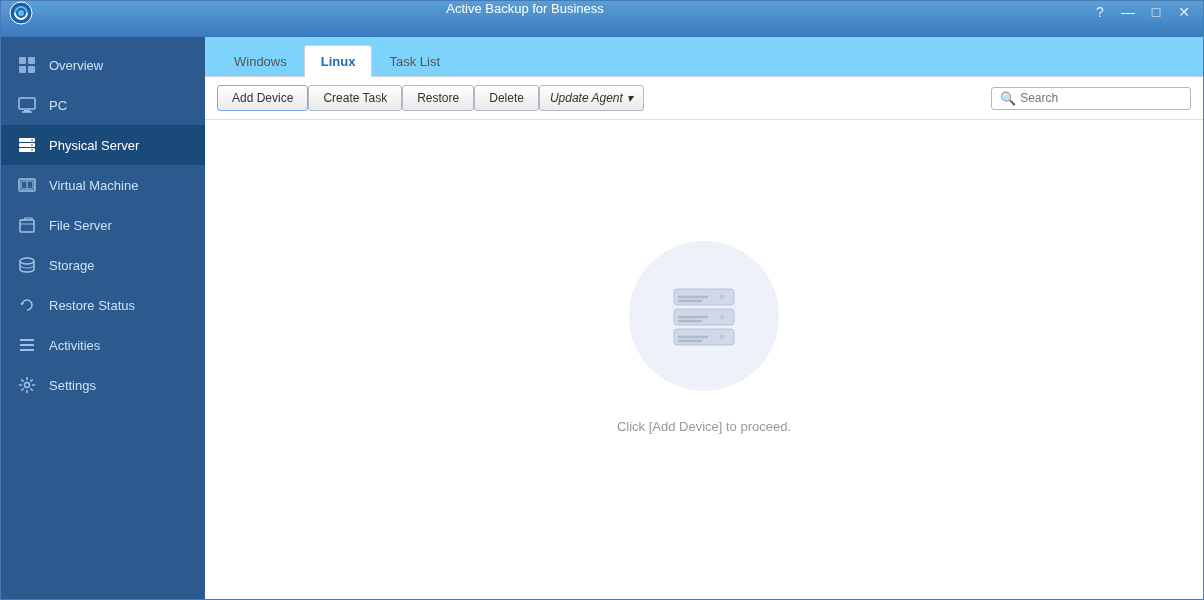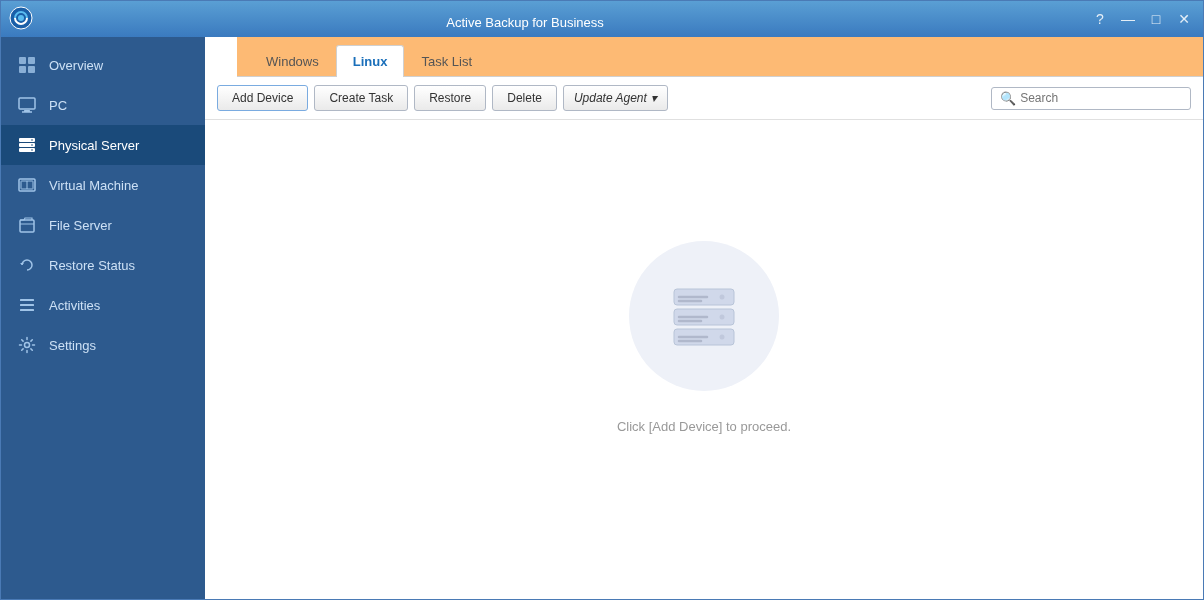--- a/index.html
+++ b/index.html
@@ -19,22 +19,22 @@
       flex-direction: column;
       border: 1px solid #4a7ab5;
       background: #fff;
     }
 
     
     .titlebar {
       background: linear-gradient(to bottom, #5a9fd4, #3a7abf);
       height: 36px;
       display: flex;
-      align-items: flex-end;
-      padding: 7px 8px;
+      align-items: flex-start;
+      padding: 0 8px;
       flex-shrink: 0;
     }
     .titlebar-logo {
       width: 24px;
       height: 24px;
       margin-right: 8px;
       flex-shrink: 0;
     }
     .titlebar-title {
       flex: 1;
@@ -114,22 +114,21 @@
       overflow: hidden;
     }
 
     
     .tabs {
       display: flex;
       border-bottom: 1px solid #d0d0d0;
       padding: 0 12px;
       padding-top: 8px;
       flex-shrink: 0;
-      background: #fdba74;
-      margin-left: 32px;
+      background: #7dd3fc;
     }
     .tab {
       padding: 8px 16px;
       cursor: pointer;
       color: #555;
       font-size: 13px;
       border: 1px solid transparent;
       border-bottom: none;
       margin-bottom: -1px;
       background: transparent;
@@ -140,21 +139,20 @@
       border-color: #d0d0d0;
       color: #1a6fba;
       font-weight: 600;
     }
 
     
     .toolbar {
       display: flex;
       align-items: center;
       padding: 8px 12px;
-      gap: 6px;
       border-bottom: 1px solid #e0e0e0;
       flex-shrink: 0;
       background: #fff;
     }
     .toolbar-btn {
       padding: 5px 14px;
       border: 1px solid #b0b8c5;
       background: linear-gradient(to bottom, #fff, #eaeaea);
       color: #333;
       font-size: 12px;
@@ -306,20 +304,30 @@
         <div class="sidebar-icon">
           <svg width="18" height="18" viewBox="0 0 18 18" fill="currentColor">
             <rect x="2" y="4" width="14" height="12" rx="1" fill="none" stroke="currentColor" stroke-width="1.5"></rect>
             <path d="M2 8 L16 8" stroke="currentColor" stroke-width="1"></path>
             <path d="M2 4 L6 4 L7 2 L14 2 L14 4" stroke="currentColor" stroke-width="1.2" fill="none"></path>
           </svg>
         </div>
         <span>File Server</span>
       </div>
 
+      <div class="sidebar-item">
+        <div class="sidebar-icon">
+          <svg width="18" height="18" viewBox="0 0 18 18" fill="currentColor">
+            <ellipse cx="9" cy="5" rx="7" ry="3" fill="none" stroke="currentColor" stroke-width="1.5"></ellipse>
+            <path d="M2 5 L2 13 C2 14.7 5.1 16 9 16 C12.9 16 16 14.7 16 13 L16 5" fill="none" stroke="currentColor" stroke-width="1.5"></path>
+            <path d="M2 9 C2 10.7 5.1 12 9 12 C12.9 12 16 10.7 16 9" fill="none" stroke="currentColor" stroke-width="1"></path>
+          </svg>
+        </div>
+        <span>Storage</span>
+      </div>
 
       <div class="sidebar-item">
         <div class="sidebar-icon">
           <svg width="18" height="18" viewBox="0 0 18 18" fill="currentColor">
             <path d="M4 9 A5 5 0 1 1 9 14" fill="none" stroke="currentColor" stroke-width="1.5"></path>
             <polyline points="2,7 4,9 6,7" fill="currentColor"></polyline>
           </svg>
         </div>
         <span>Restore Status</span>
       </div>

